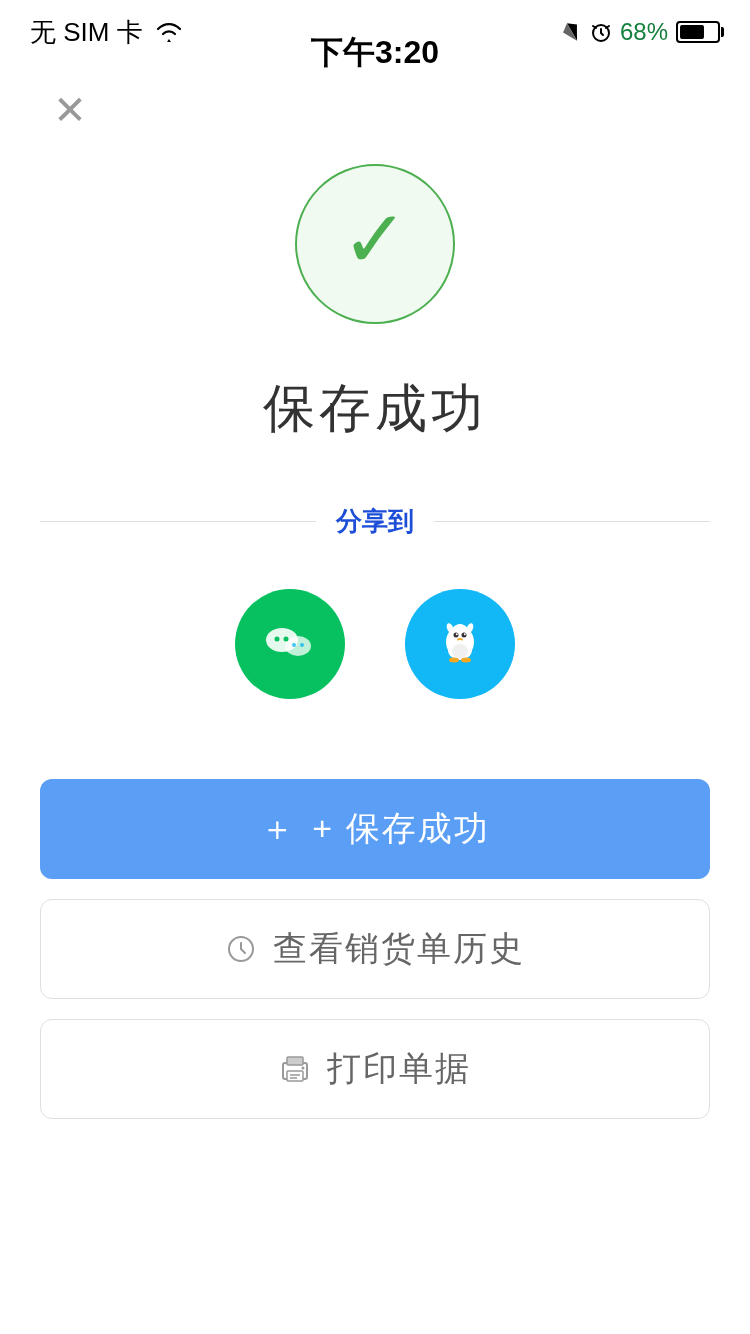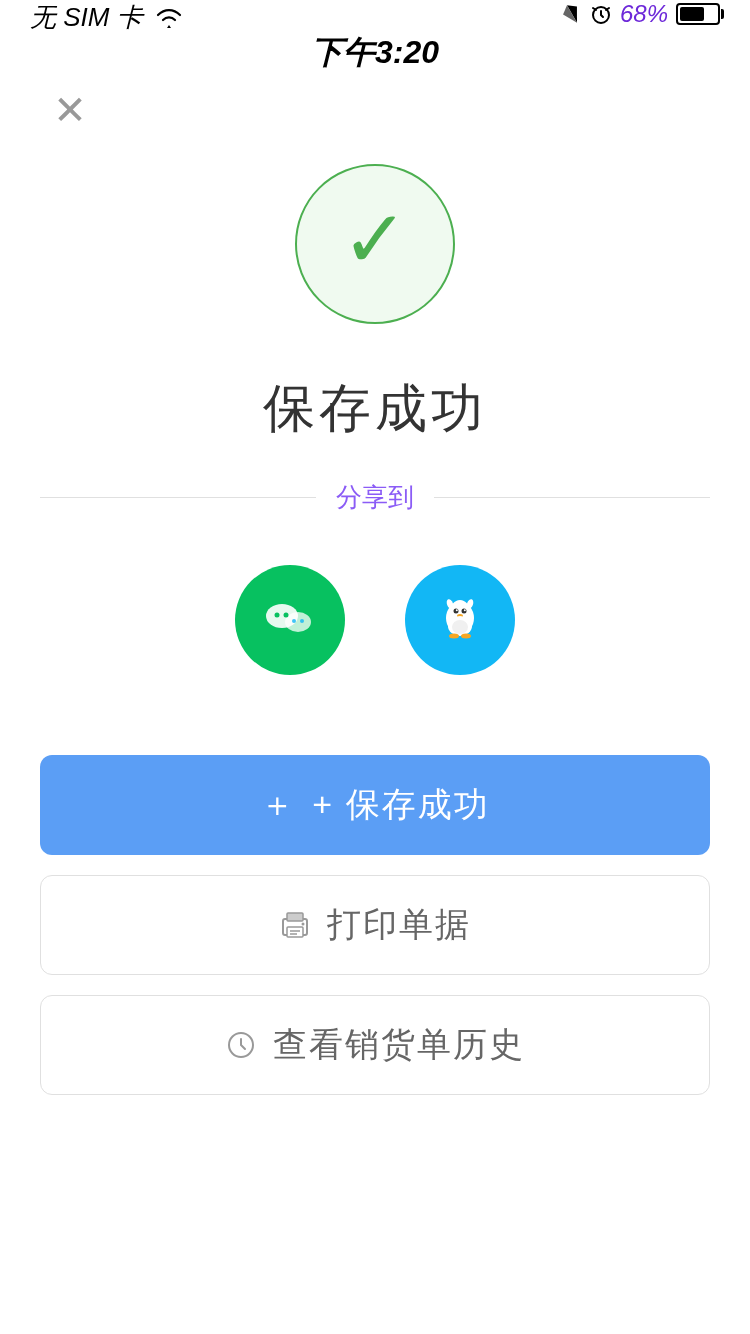--- a/index.html
+++ b/index.html
@@ -12,25 +12,24 @@
       font-family: -apple-system, "PingFang SC", "Helvetica Neue", sans-serif;
       overflow: hidden;
       position: relative;
     }
 
     
     .status-bar {
       width: 750px;
       height: 64px;
       display: flex;
-      align-items: flex-start;
+      align-items: center;
       justify-content: space-between;
       padding: 0 30px;
       background: #ffffff;
-      font-style: italic;
     }
 
     .status-left {
       display: flex;
       align-items: center;
       gap: 10px;
       font-size: 26px;
       color: #000;
       font-weight: 500;
     }
@@ -48,21 +47,21 @@
       left: 50%;
       transform: translateX(-50%);
       top: 31px;
     }
 
     .status-right {
       display: flex;
       align-items: center;
       gap: 8px;
       font-size: 24px;
-      color: #6d28d9;
+      color: #15803d;
     }
 
     .battery-icon {
       width: 44px;
       height: 22px;
       border: 2px solid #000;
       border-radius: 4px;
       position: relative;
       display: flex;
       align-items: center;
@@ -136,21 +135,21 @@
       color: #4caf50;
       line-height: 1;
       margin-top: -8px;
     }
 
     
     .success-title {
       font-size: 52px;
       font-weight: 400;
       color: #333;
-      margin-bottom: 36px;
+      margin-bottom: 60px;
       letter-spacing: 4px;
     }
 
     
     .share-section {
       width: 100%;
       margin-bottom: 60px;
     }
 
     .share-divider-row {
@@ -161,22 +160,23 @@
     }
 
     .share-line {
       flex: 1;
       height: 1px;
       background: #e0e0e0;
     }
 
     .share-label {
       font-size: 26px;
-      color: #8b5cf6;
+      color: #1d4ed8;
       white-space: nowrap;
+      font-weight: bold;
     }
 
     .share-icons-row {
       display: flex;
       justify-content: center;
       gap: 60px;
     }
 
     .share-icon-btn {
       width: 110px;
@@ -332,31 +332,31 @@
     </div>
   </div>
 
   <div class="action-buttons">
     <button class="btn-primary">
       <span>＋</span>
       <span>+ 保存成功</span>
     </button>
     <button class="btn-secondary">
       <svg width="32" height="32" viewBox="0 0 32 32" fill="none">
+        <circle cx="16" cy="16" r="12" stroke="#999" stroke-width="2" fill="none"></circle>
+        <path d="M16 10v6l4 4" stroke="#999" stroke-width="2" stroke-linecap="round" stroke-linejoin="round"></path>
+      </svg>
+      <span>查看销货单历史</span>
+    </button>
+    <button class="btn-secondary">
+      <svg width="32" height="32" viewBox="0 0 32 32" fill="none">
         <rect x="4" y="10" width="24" height="16" rx="2" stroke="#999" stroke-width="2" fill="none"></rect>
         <rect x="8" y="4" width="16" height="8" rx="1" fill="#ccc" stroke="#999" stroke-width="1.5"></rect>
         <rect x="8" y="18" width="16" height="10" rx="1" fill="white" stroke="#999" stroke-width="1.5"></rect>
         <line x1="11" y1="22" x2="21" y2="22" stroke="#999" stroke-width="1.5"></line>
         <line x1="11" y1="25" x2="18" y2="25" stroke="#999" stroke-width="1.5"></line>
         <circle cx="24" cy="15" r="1.5" fill="#999"></circle>
       </svg>
       <span>打印单据</span>
     </button>
-    <button class="btn-secondary">
-      <svg width="32" height="32" viewBox="0 0 32 32" fill="none">
-        <circle cx="16" cy="16" r="12" stroke="#999" stroke-width="2" fill="none"></circle>
-        <path d="M16 10v6l4 4" stroke="#999" stroke-width="2" stroke-linecap="round" stroke-linejoin="round"></path>
-      </svg>
-      <span>查看销货单历史</span>
-    </button>
   </div>
 
 </div>
 
 </body></html>

